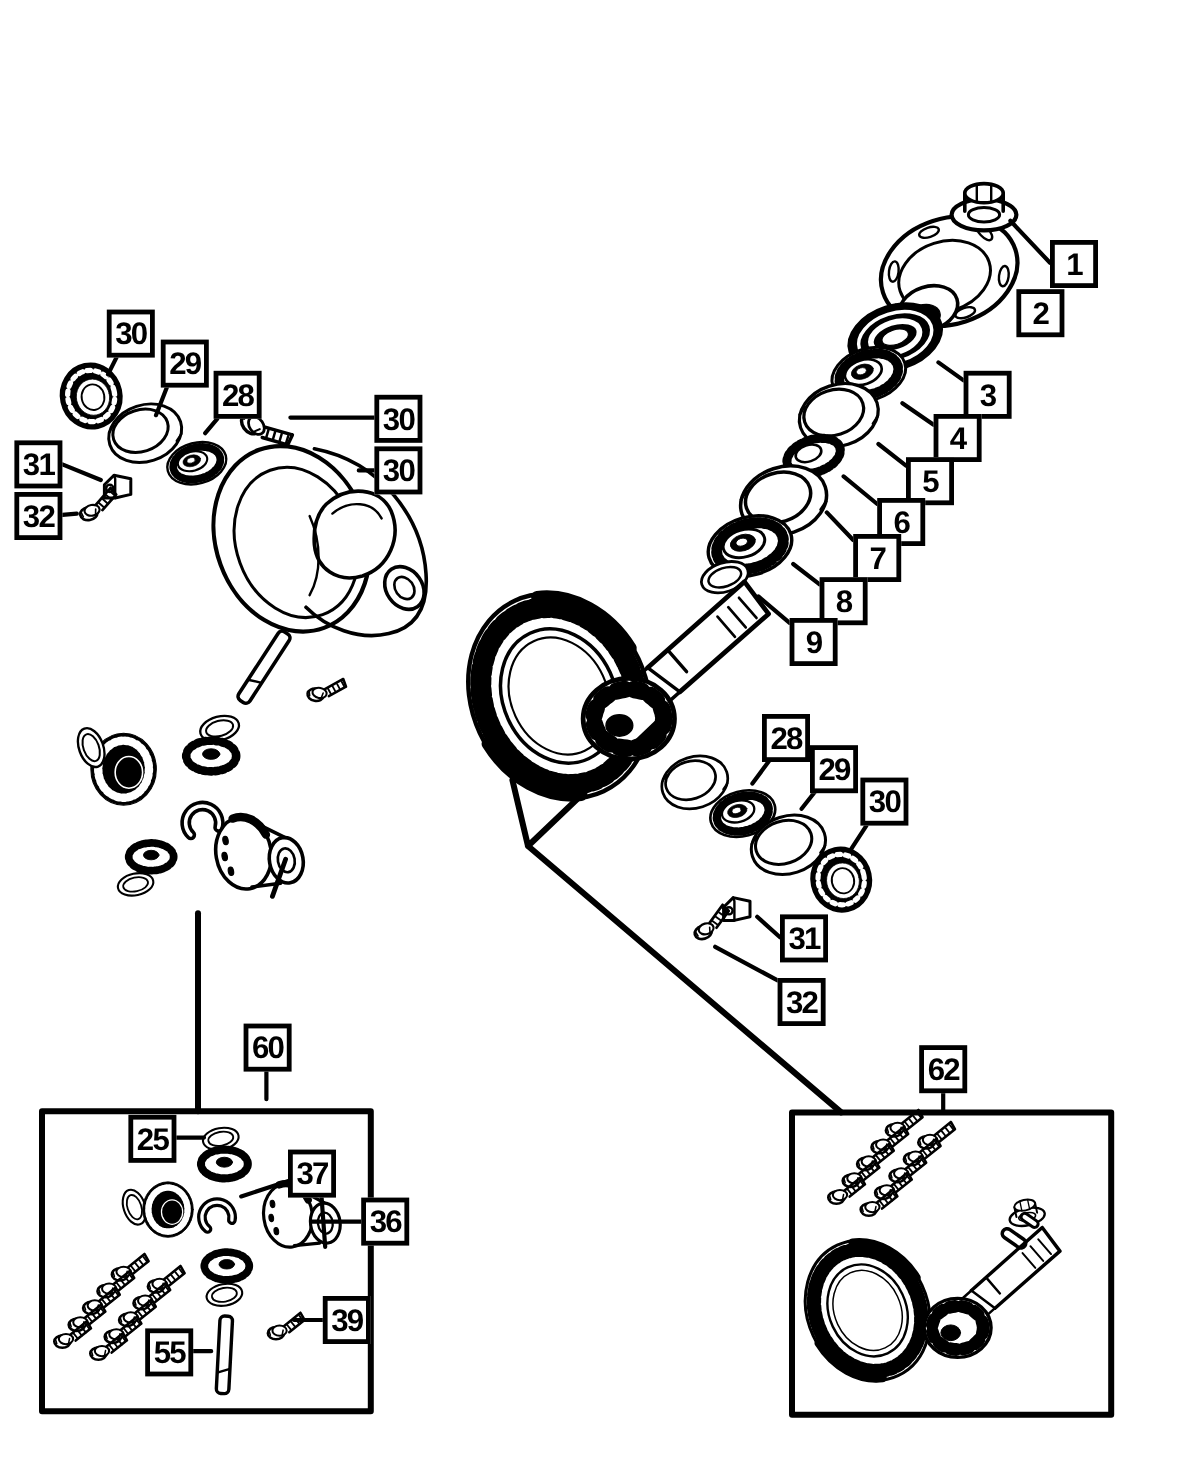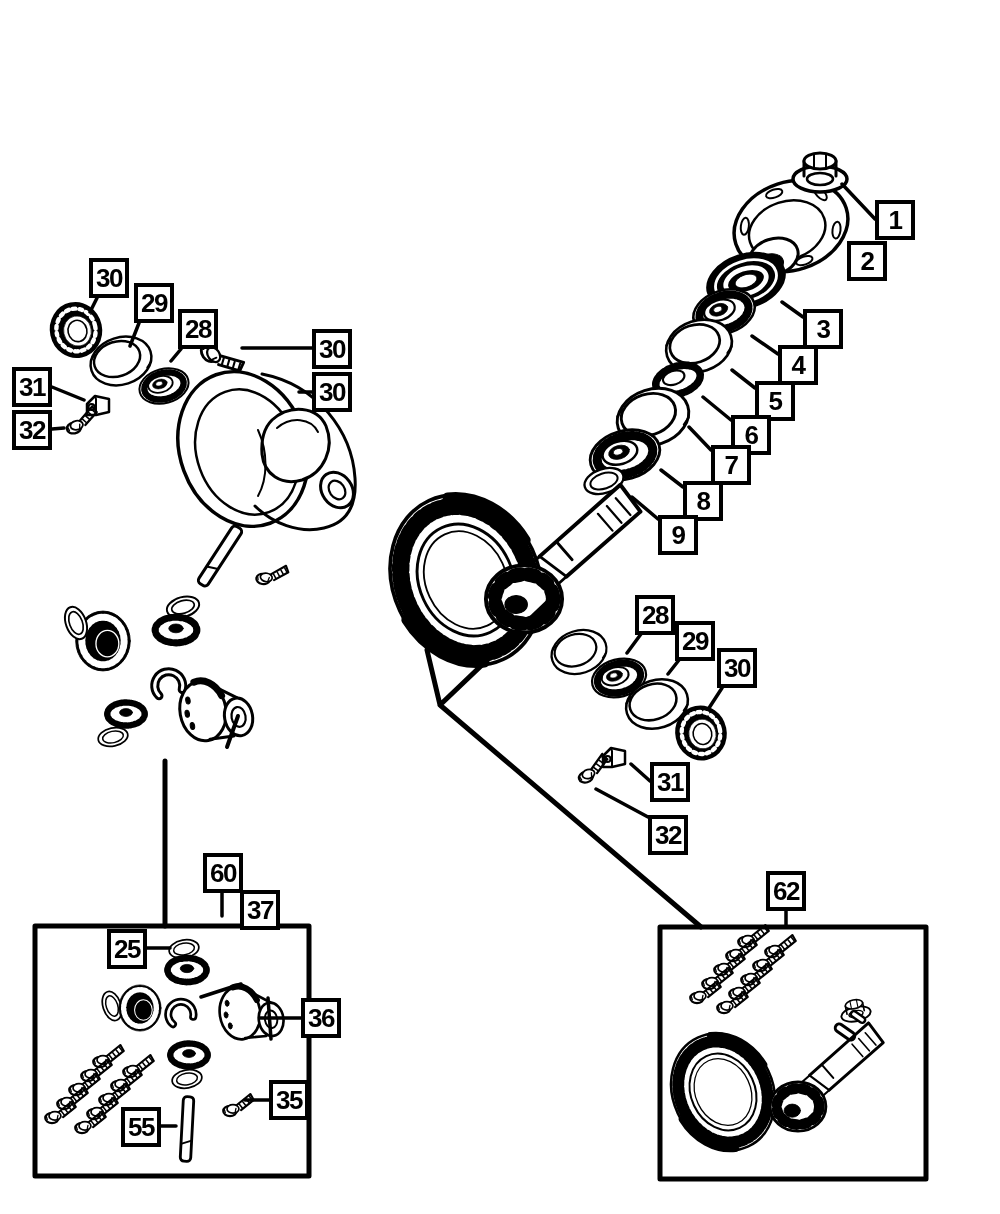--- a/index.html
+++ b/index.html
@@ -431,19 +431,19 @@
 <div class="callout" style="left:12px;top:410px">32</div>
 
 <div class="callout" style="left:635px;top:595px">28</div>
 <div class="callout" style="left:675px;top:621px">29</div>
 <div class="callout" style="left:717px;top:648px">30</div>
 <div class="callout" style="left:650px;top:762px">31</div>
 <div class="callout" style="left:648px;top:815px">32</div>
 
 <div class="callout" style="left:203px;top:853px">60</div>
 <div class="callout" style="left:107px;top:929px">25</div>
-<div class="callout" style="left:240px;top:890px">37</div>
+<div class="callout" style="left:240px;top:958px">37</div>
 <div class="callout" style="left:301px;top:998px">36</div>
-<div class="callout" style="left:269px;top:1080px">35</div>
+<div class="callout" style="left:269px;top:1080px">39</div>
 <div class="callout" style="left:121px;top:1107px">55</div>
 <div class="callout" style="left:766px;top:871px">62</div>
 
 </div>
 
 </body></html>

